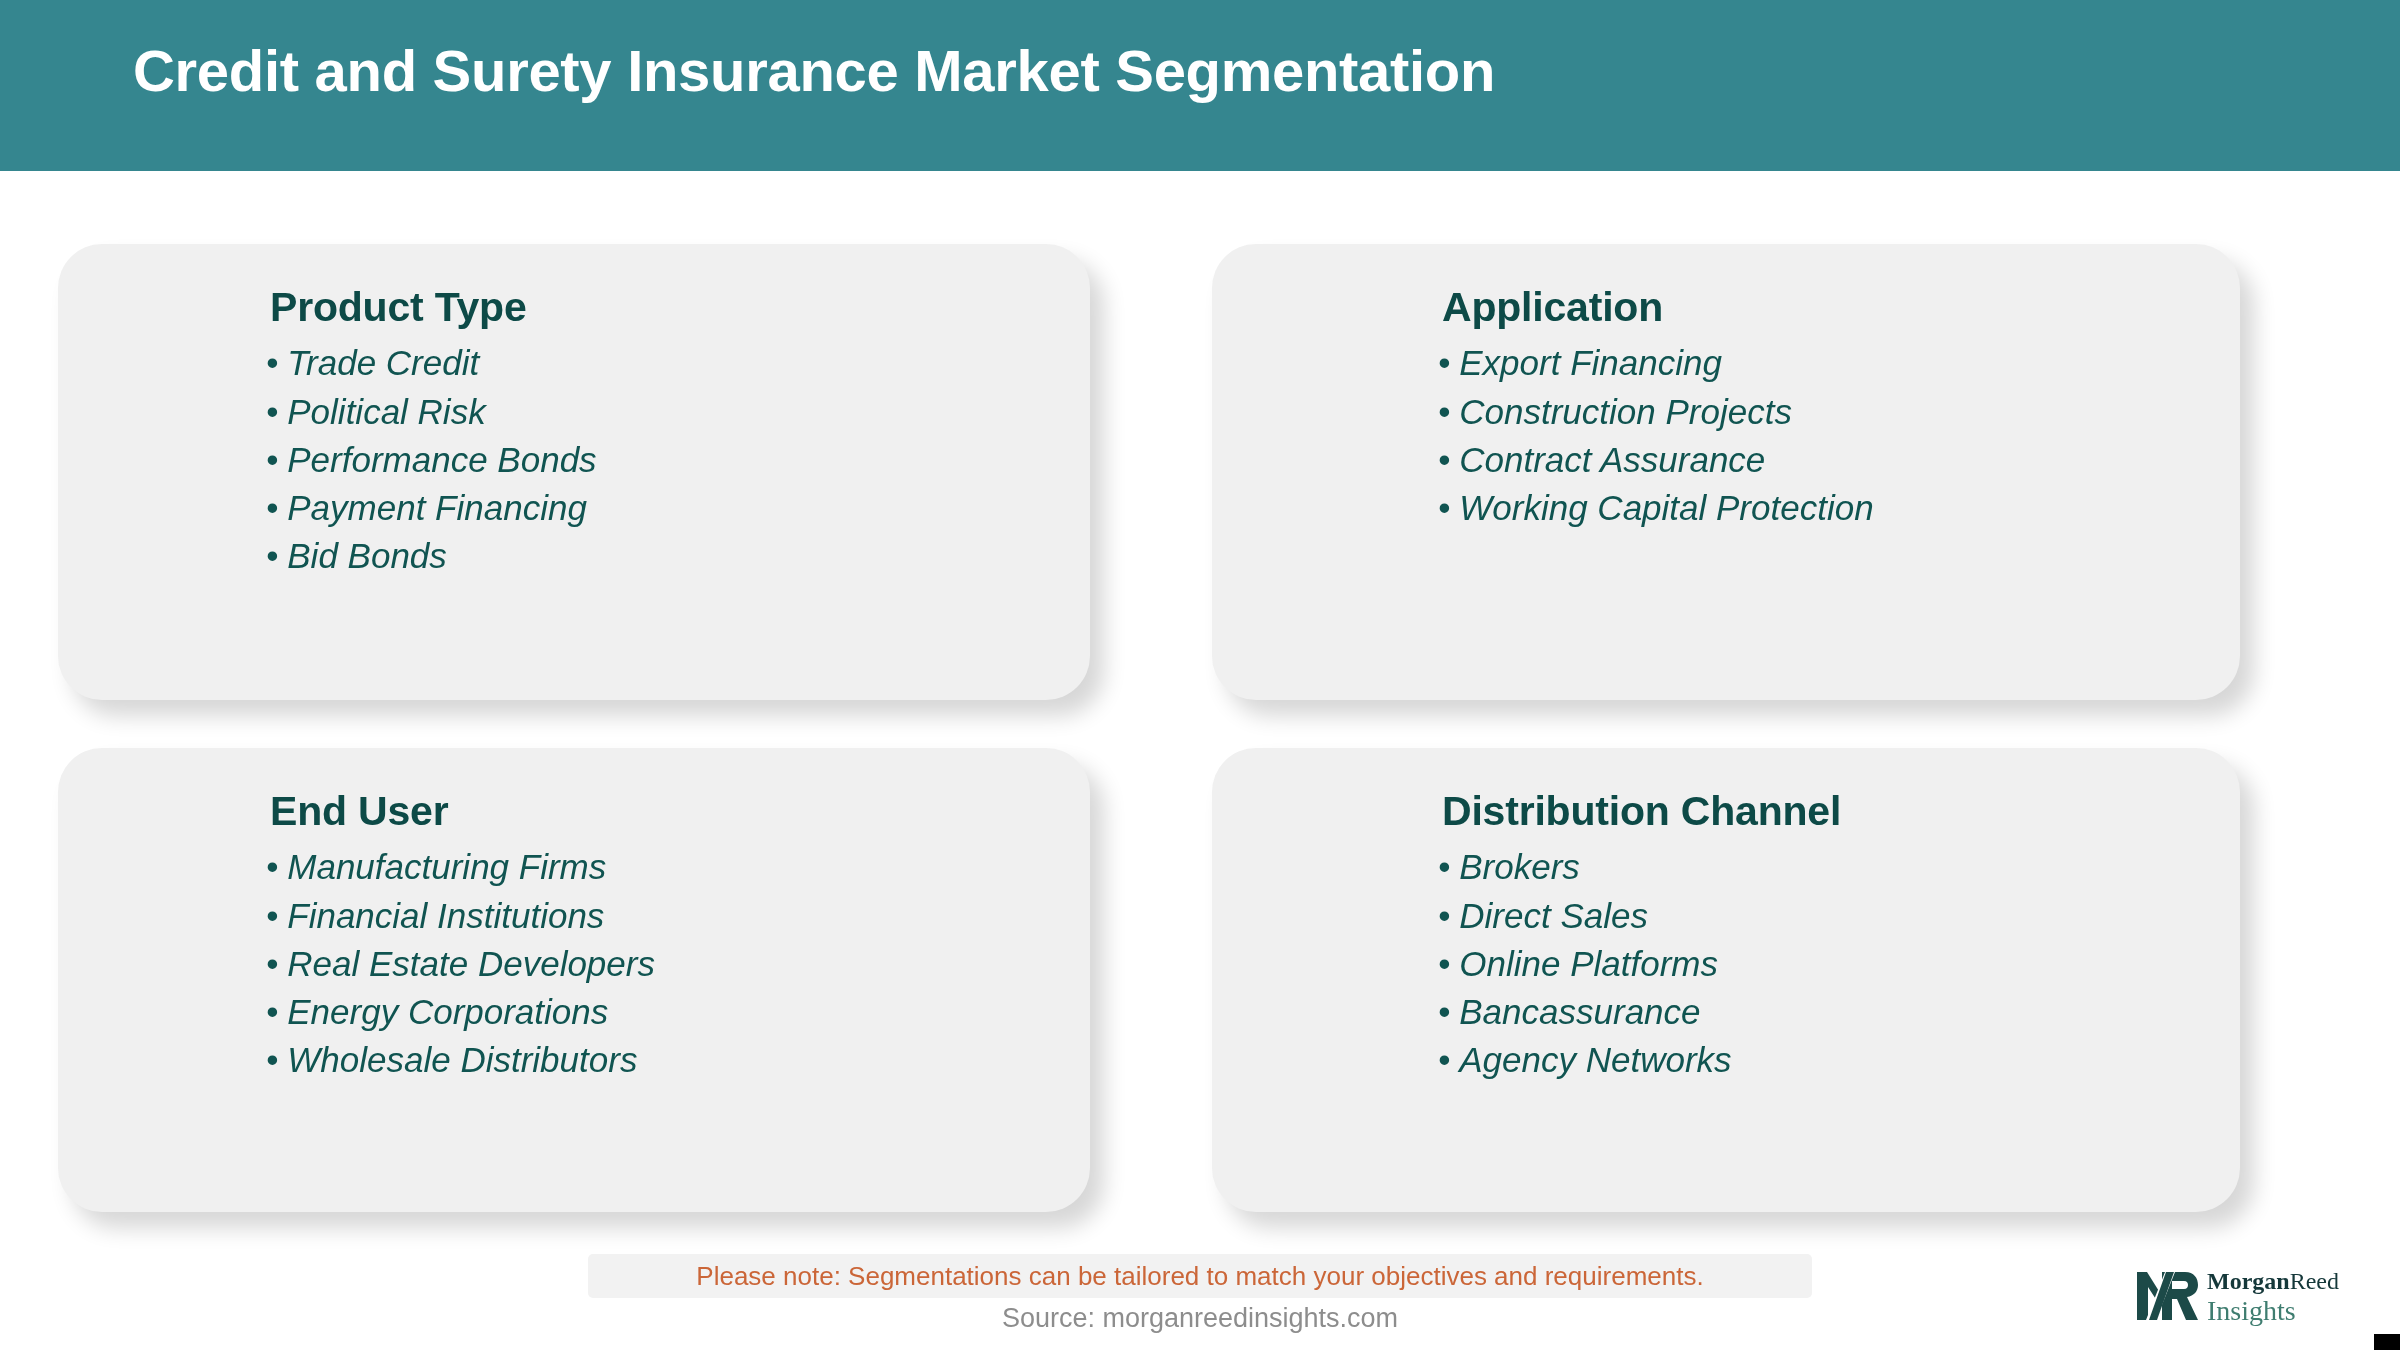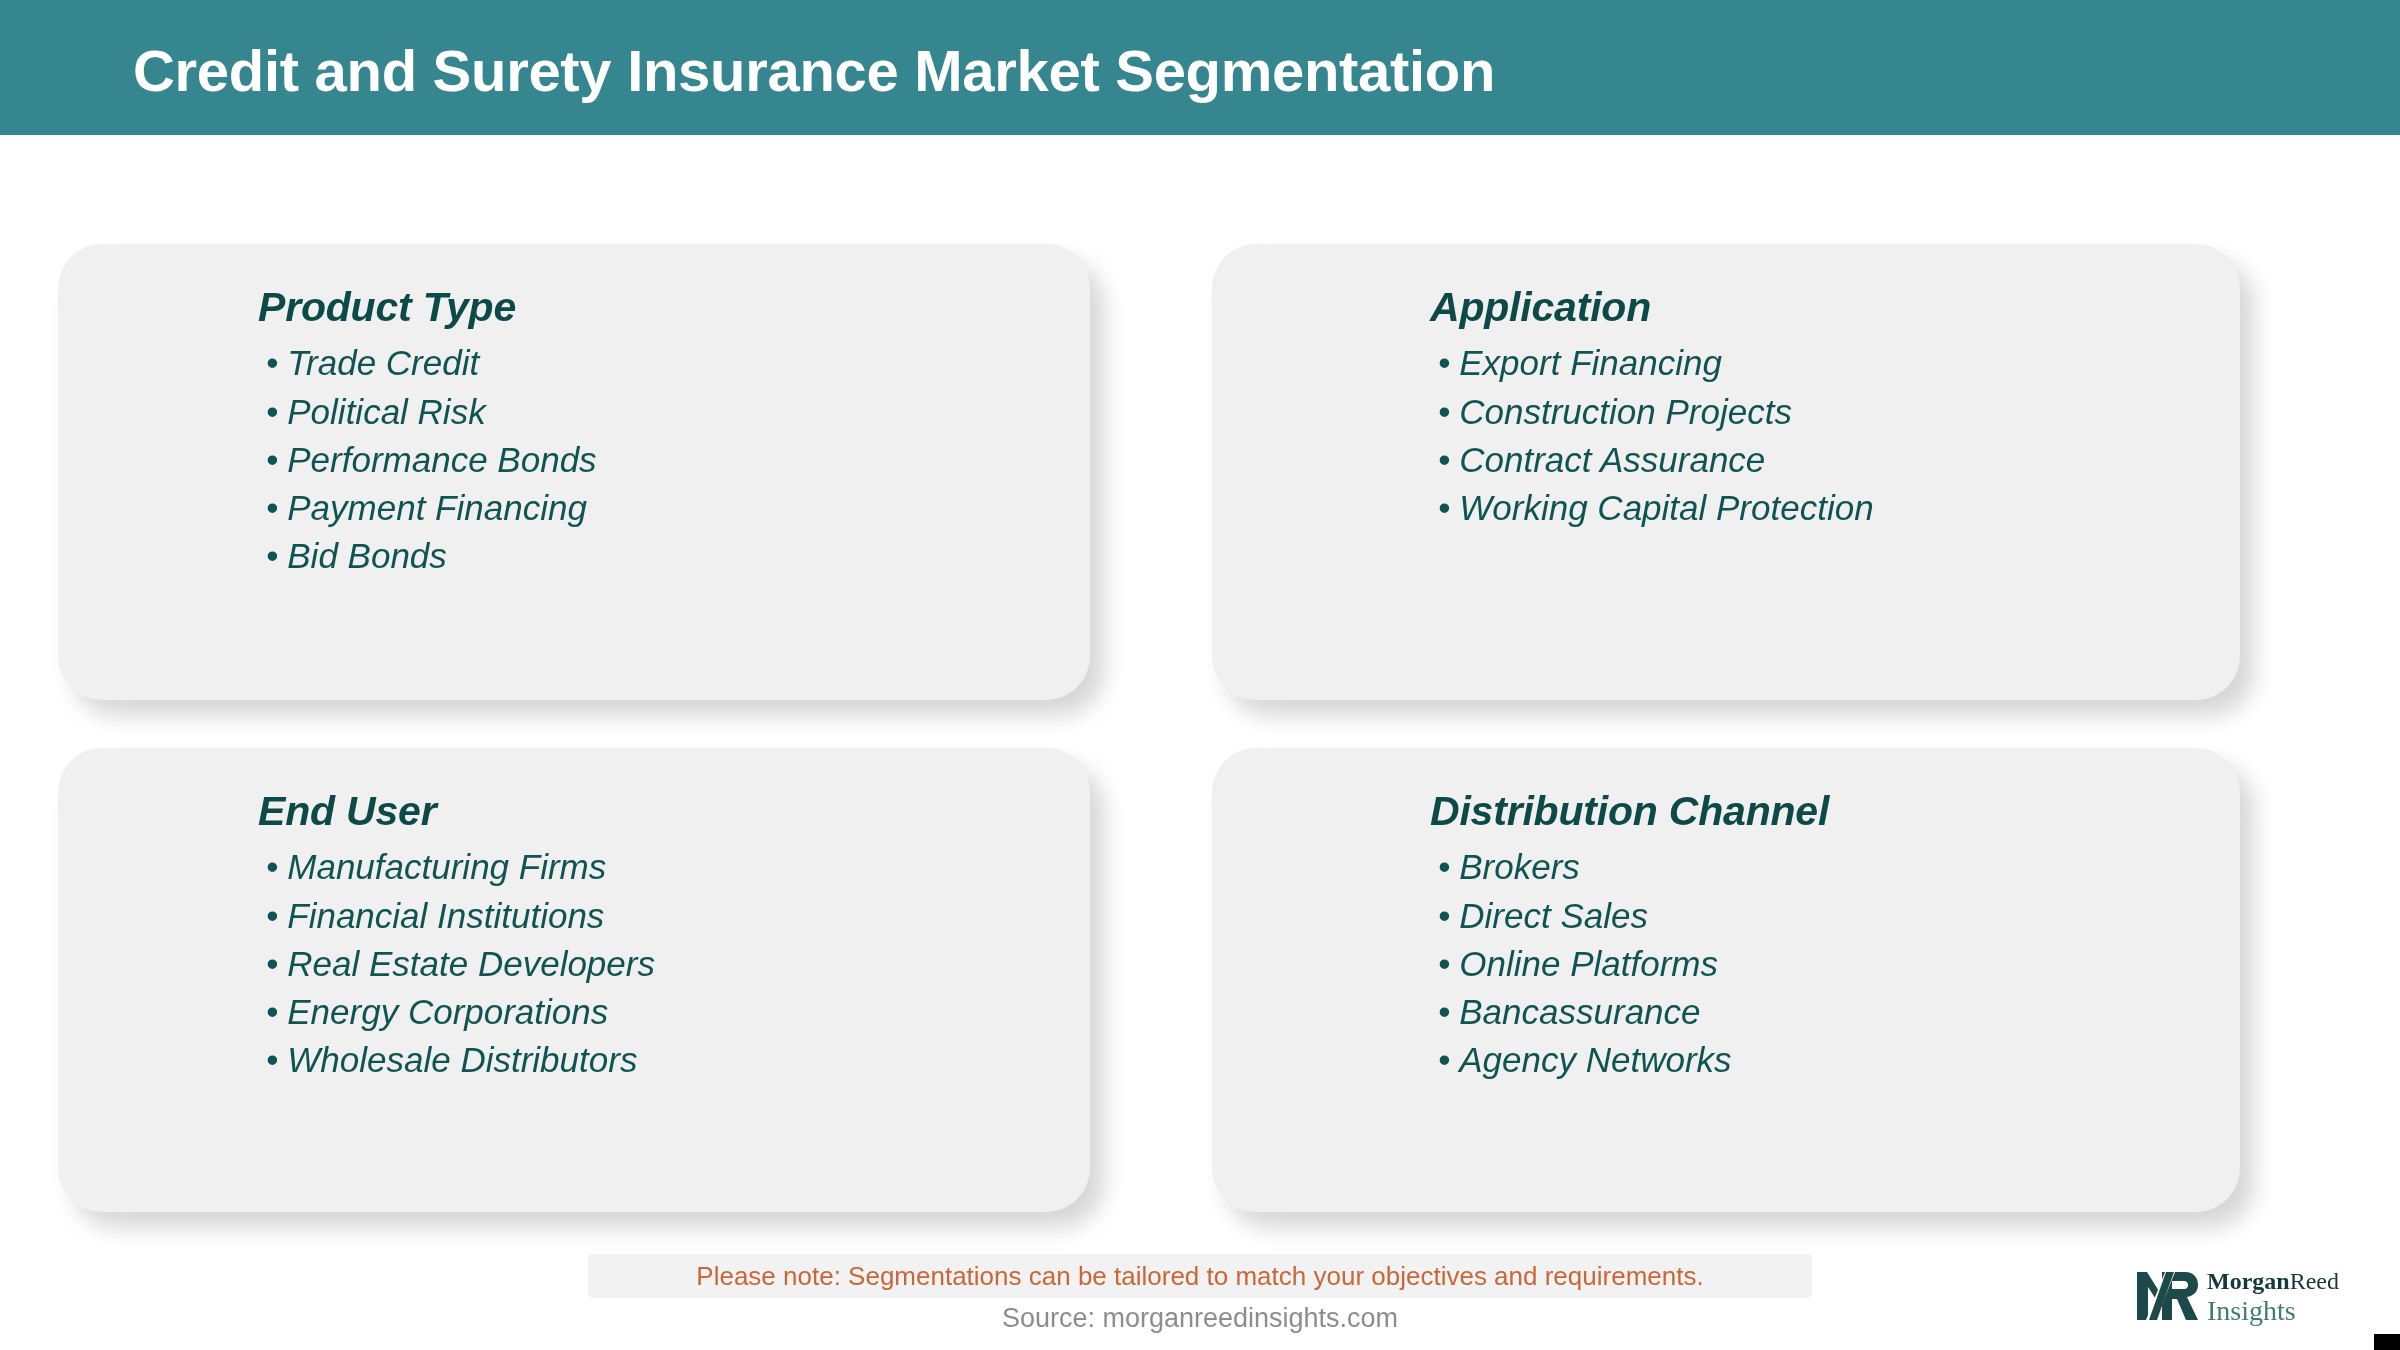--- a/index.html
+++ b/index.html
@@ -15,21 +15,21 @@
     overflow: hidden;
     position: relative;
   }
 
   
   .header-band {
     position: absolute;
     left: 0;
     top: 0;
     width: 2400px;
-    height: 135px;
+    height: 171px;
     background: #35868f;
     box-sizing: border-box;
   }
   .header-title {
     position: absolute;
     left: 133px;
     top: 36px;
     font-size: 58px;
     font-weight: 700;
     color: #ffffff;
@@ -65,25 +65,24 @@
     top: 38px;
     right: 30px;
   }
   .card-2 .card-inner,
   .card-4 .card-inner { left: 218px; }
 
   .card-heading {
     font-size: 41px;
     font-weight: 700;
     color: #0d4a47;
-    margin: 0 0 6px 0;
+    margin: 0 0 6px 12px;
     letter-spacing: -0.2px;
     line-height: 1.25;
     white-space: nowrap;
-    font-style: italic;
   }
   .card-list {
     list-style: none;
     margin: 6px;
     padding: 0;
     font-style: italic;
   }
   .card-list li {
     font-size: 35px;
     font-weight: 400;

